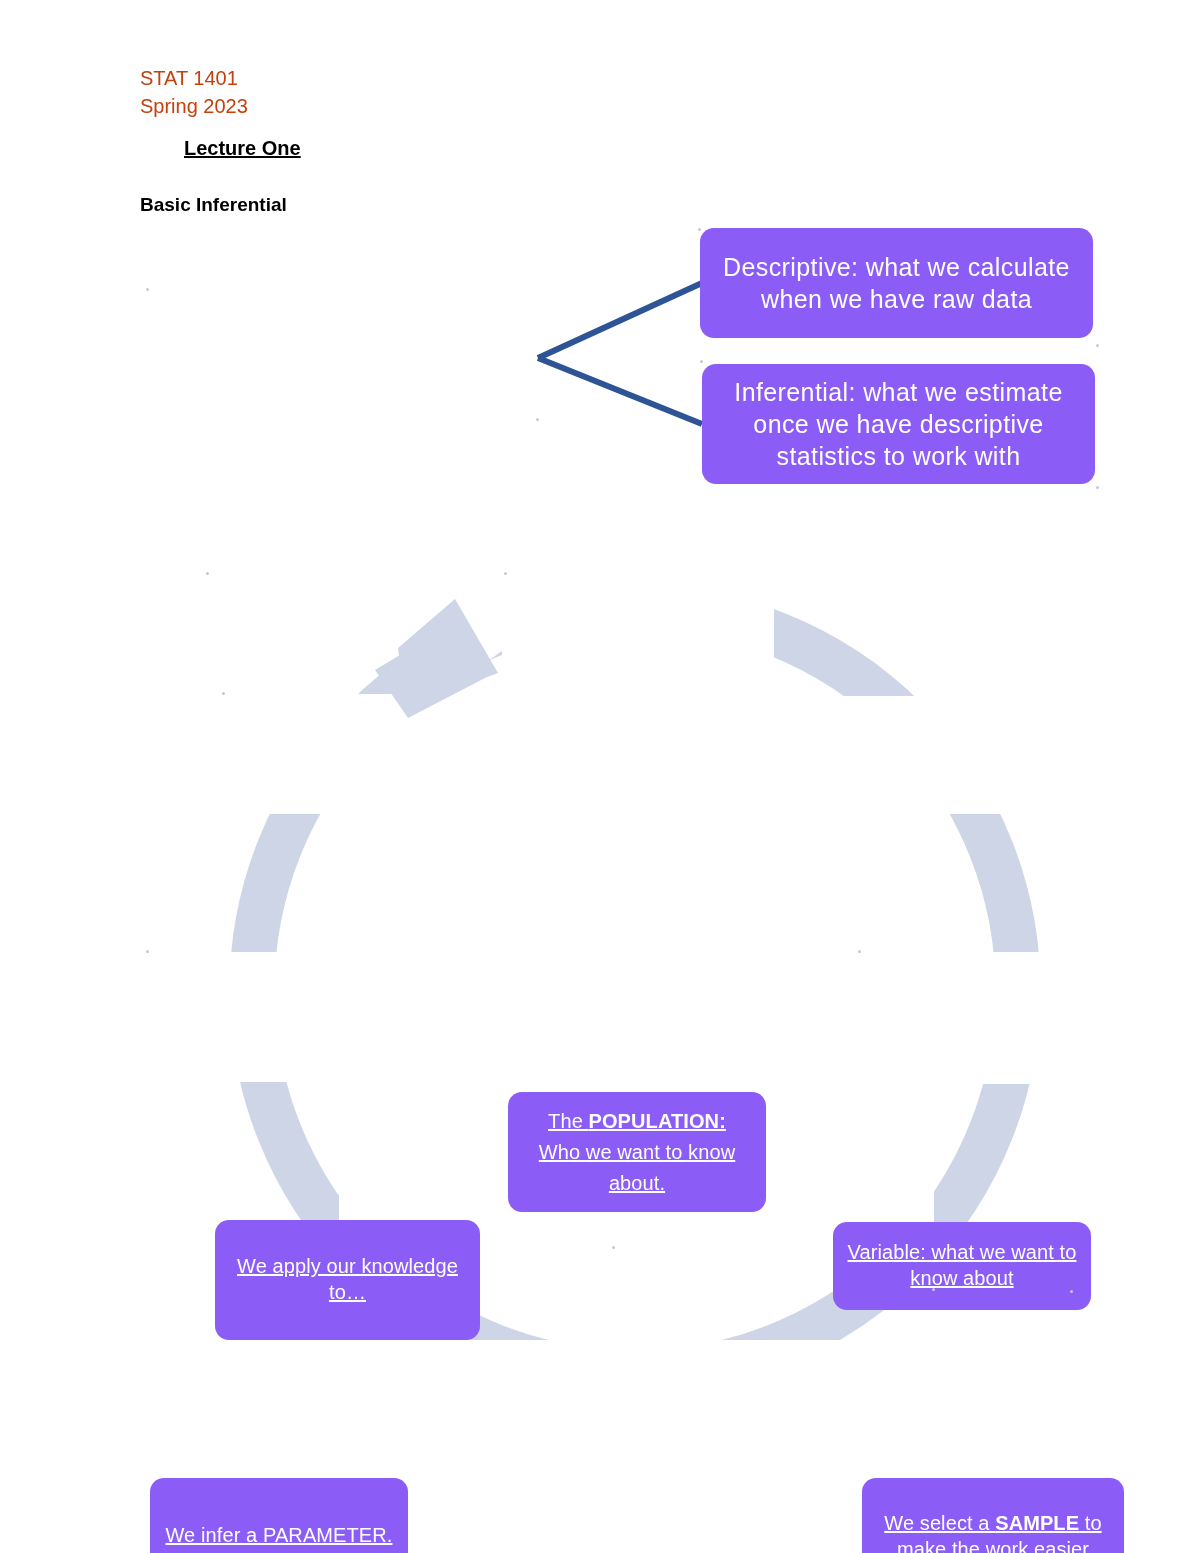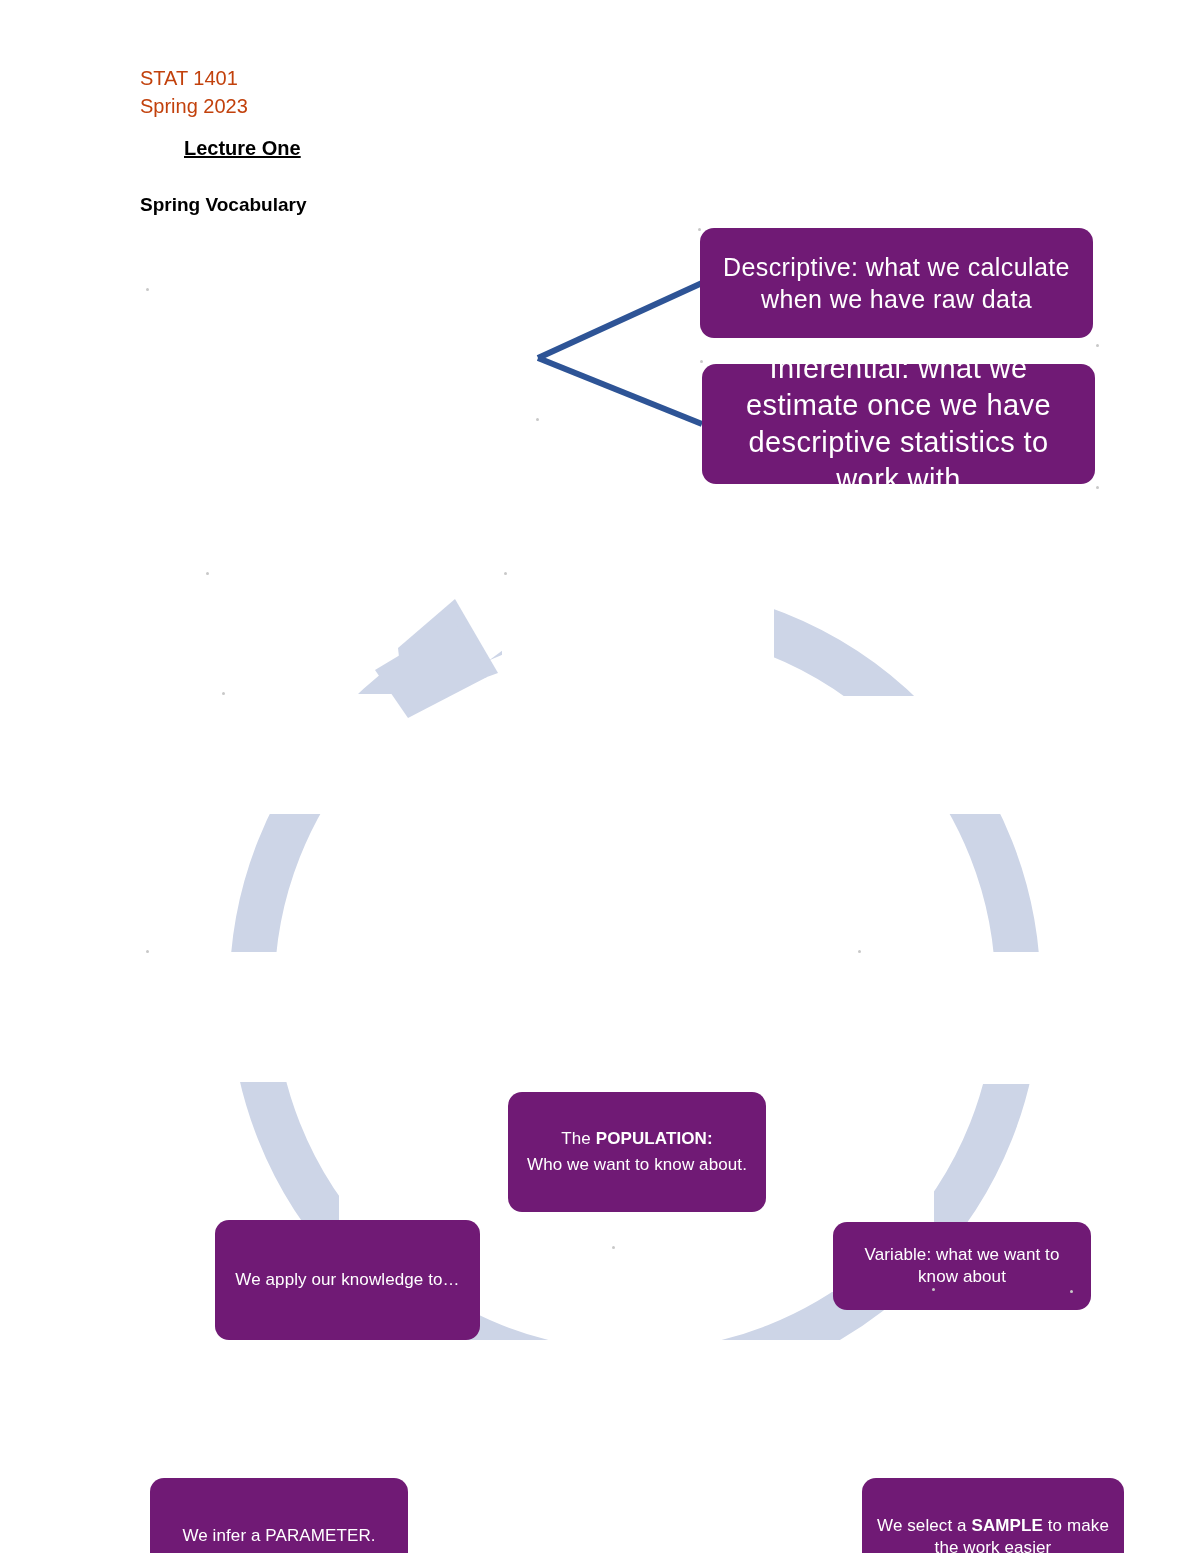--- a/index.html
+++ b/index.html
@@ -43,21 +43,21 @@
     font-size: 19px;
     line-height: 26px;
     font-weight: bold;
     margin-top: 30px;
     white-space: pre;
   }
 
   
   .node {
     position: absolute;
-    background: #701a75;
+    background: #8b5cf6;
     border-radius: 14px;
     color: #ffffff;
     display: flex;
     align-items: center;
     justify-content: center;
     text-align: center;
     box-sizing: border-box;
     padding: 6px 12px;
     line-height: 1.28;
   }
@@ -86,21 +86,21 @@
     width: 393px;
     height: 110px;
     font-size: 25px;
     letter-spacing: 0.4px;
   }
   #node-inferential {
     left: 702px;
     top: 364px;
     width: 393px;
     height: 120px;
-    font-size: 29px;
+    font-size: 25px;
     letter-spacing: 0.4px;
   }
   #top-connectors {
     position: absolute;
     left: 0;
     top: 0;
     width: 1200px;
     height: 520px;
     pointer-events: none;
   }
@@ -114,22 +114,23 @@
     height: 820px;
   }
   #cycle-ring {
     position: absolute;
     left: 0;
     top: 0;
     width: 1200px;
     height: 820px;
   }
   .cyc {
-    font-size: 17px;
+    font-size: 20px;
     letter-spacing: 0.1px;
+    text-decoration: underline;
   }
   #node-population {
     left: 508px; top: 572px; width: 258px; height: 120px;
     line-height: 1.55;
   }
   #node-variable   { left: 833px; top: 702px; width: 258px; height: 88px; }
   #node-sample     { left: 862px; top: 958px; width: 262px; height: 118px; }
   #node-parameter  { left: 150px; top: 958px; width: 258px; height: 116px; }
   #node-apply      { left: 215px; top: 700px; width: 265px; height: 120px; }
 
@@ -142,21 +143,21 @@
     border-radius: 50%;
   }
 </style>
 </head>
 <body>
 
 <div id="header-block">
   <div class="hdr-line">STAT 1401</div>
   <div class="hdr-line">Spring 2023</div>
   <div class="hdr-underline-bold">Lecture One</div>
-  <div class="hdr-bold">Spring Vocabulary</div>
+  <div class="hdr-bold">Basic Inferential</div>
 </div>
 
 <div id="top-diagram">
 
   <svg id="top-connectors" viewBox="0 0 1200 520">
     <line x1="538" y1="358" x2="702" y2="283" stroke="#2E5496" stroke-width="6"></line>
     <line x1="538" y1="358" x2="702" y2="424" stroke="#2E5496" stroke-width="6"></line>
   </svg>
 
 

